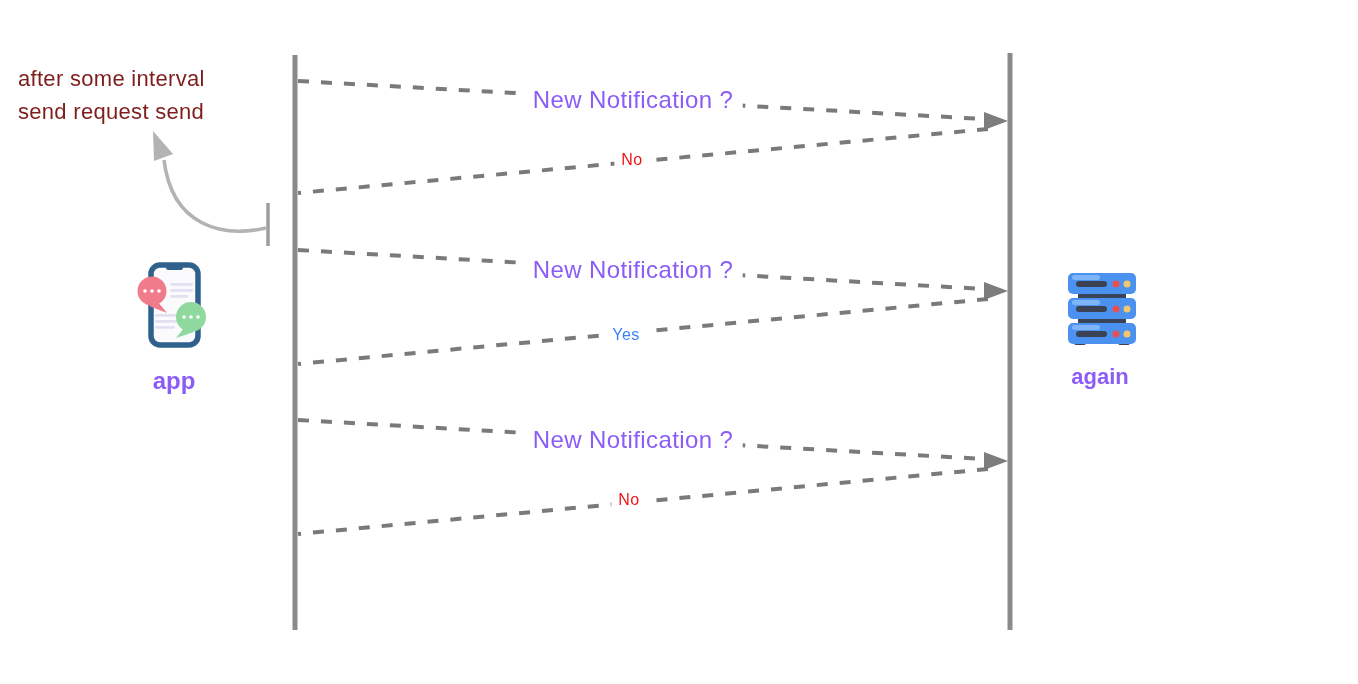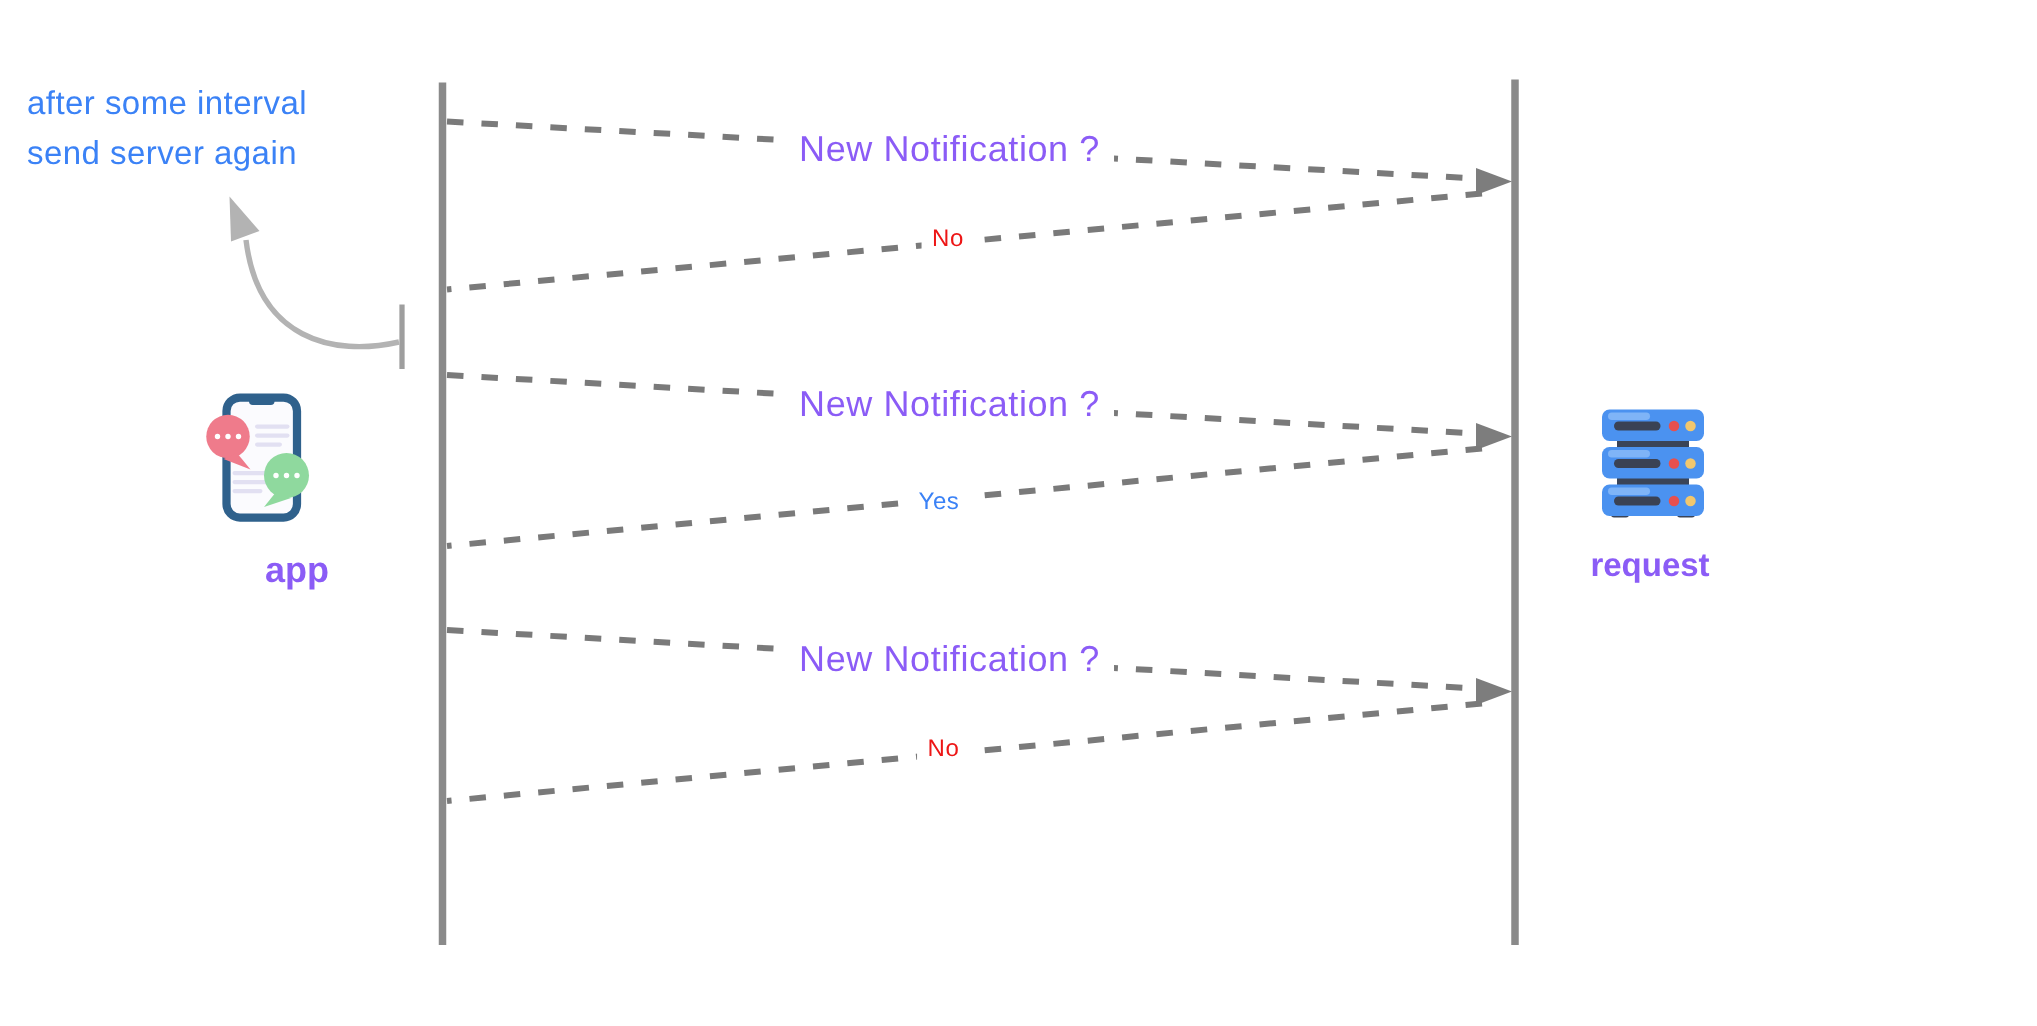--- a/index.html
+++ b/index.html
@@ -27,30 +27,30 @@
   .resp-label{
     font-size:16px;
     font-weight:500;
     letter-spacing:.4px;
     padding:0 7px;
   }
   .actor-label{
     font-weight:700;
     background:transparent;
   }
-  .app-label{left:174px;top:381px;font-size:24px;margin-left:24px;}
+  .app-label{left:174px;top:381px;font-size:24px;}
   .server-label{left:1100px;top:377px;font-size:22px;}
   .annotation{
     position:absolute;
-    left:18px;top:52px;
+    left:18px;top:62px;
     font-size:22px;
     font-weight:500;
     letter-spacing:.3px;
     line-height:33px;
-    color:#3b82f6;
+    color:#7f1d1d;
     background:transparent;
   }
   .req1{left:633px;top:100px;}
   .req2{left:633px;top:270px;}
   .req3{left:633px;top:440px;}
   .resp1{left:632px;top:160px;}
   .resp2{left:626px;top:335px;}
   .resp3{left:629px;top:500px;}
   .lifeline{stroke:#8a8a8a;stroke-width:5;}
   .dash{stroke:#7a7a7a;stroke-width:4;stroke-dasharray:11 12;fill:none;}
@@ -128,28 +128,28 @@
         <circle cx="1127" cy="284" r="3.5" fill="#f2c76d"></circle>
       <circle cx="1116" cy="309" r="3.5" fill="#e7504f"></circle>
         <circle cx="1127" cy="309" r="3.5" fill="#f2c76d"></circle>
       <circle cx="1116" cy="334" r="3.5" fill="#e7504f"></circle>
         <circle cx="1127" cy="334" r="3.5" fill="#f2c76d"></circle>
     </g>
   </svg>
 
   <div class="annotation">
     <div>after some interval</div>
-    <div>send server again</div>
+    <div>send request send</div>
   </div>
 
   <div class="label msg-label req1">New Notification ?</div>
   <div class="label resp-label resp1" style="color: rgb(237, 22, 22);">No</div>
 
   <div class="label msg-label req2">New Notification ?</div>
   <div class="label resp-label resp2" style="color: #3b82f6;">Yes</div>
 
   <div class="label msg-label req3">New Notification ?</div>
   <div class="label resp-label resp3" style="color: rgb(237, 22, 22);">No</div>
 
   <div class="label actor-label app-label">app</div>
-  <div class="label actor-label server-label">request</div>
+  <div class="label actor-label server-label">again</div>
 
 </div>
 
 </body></html>

